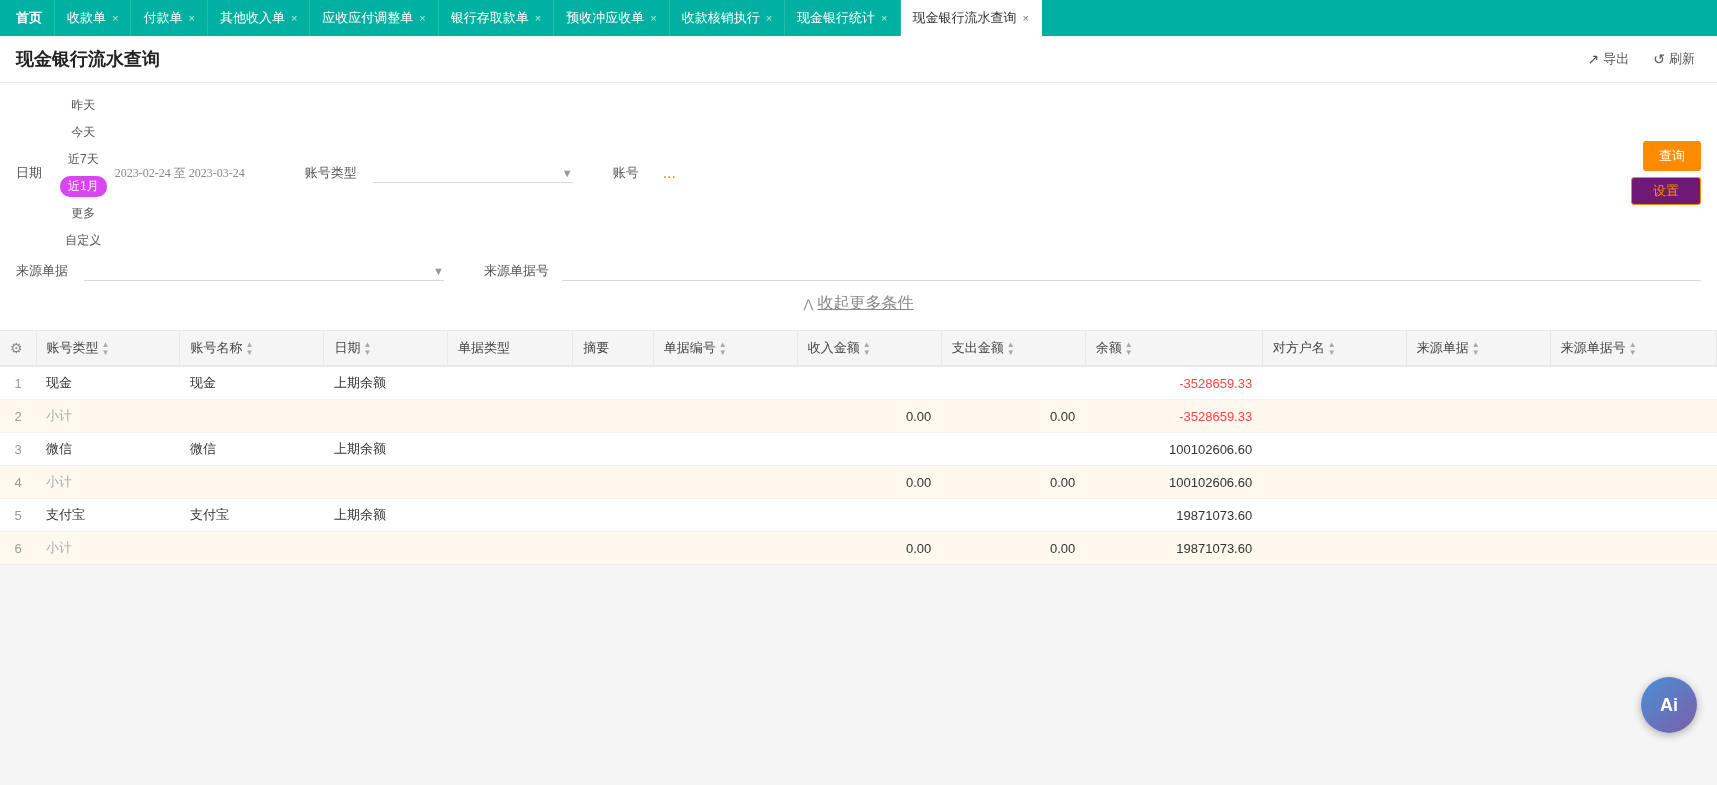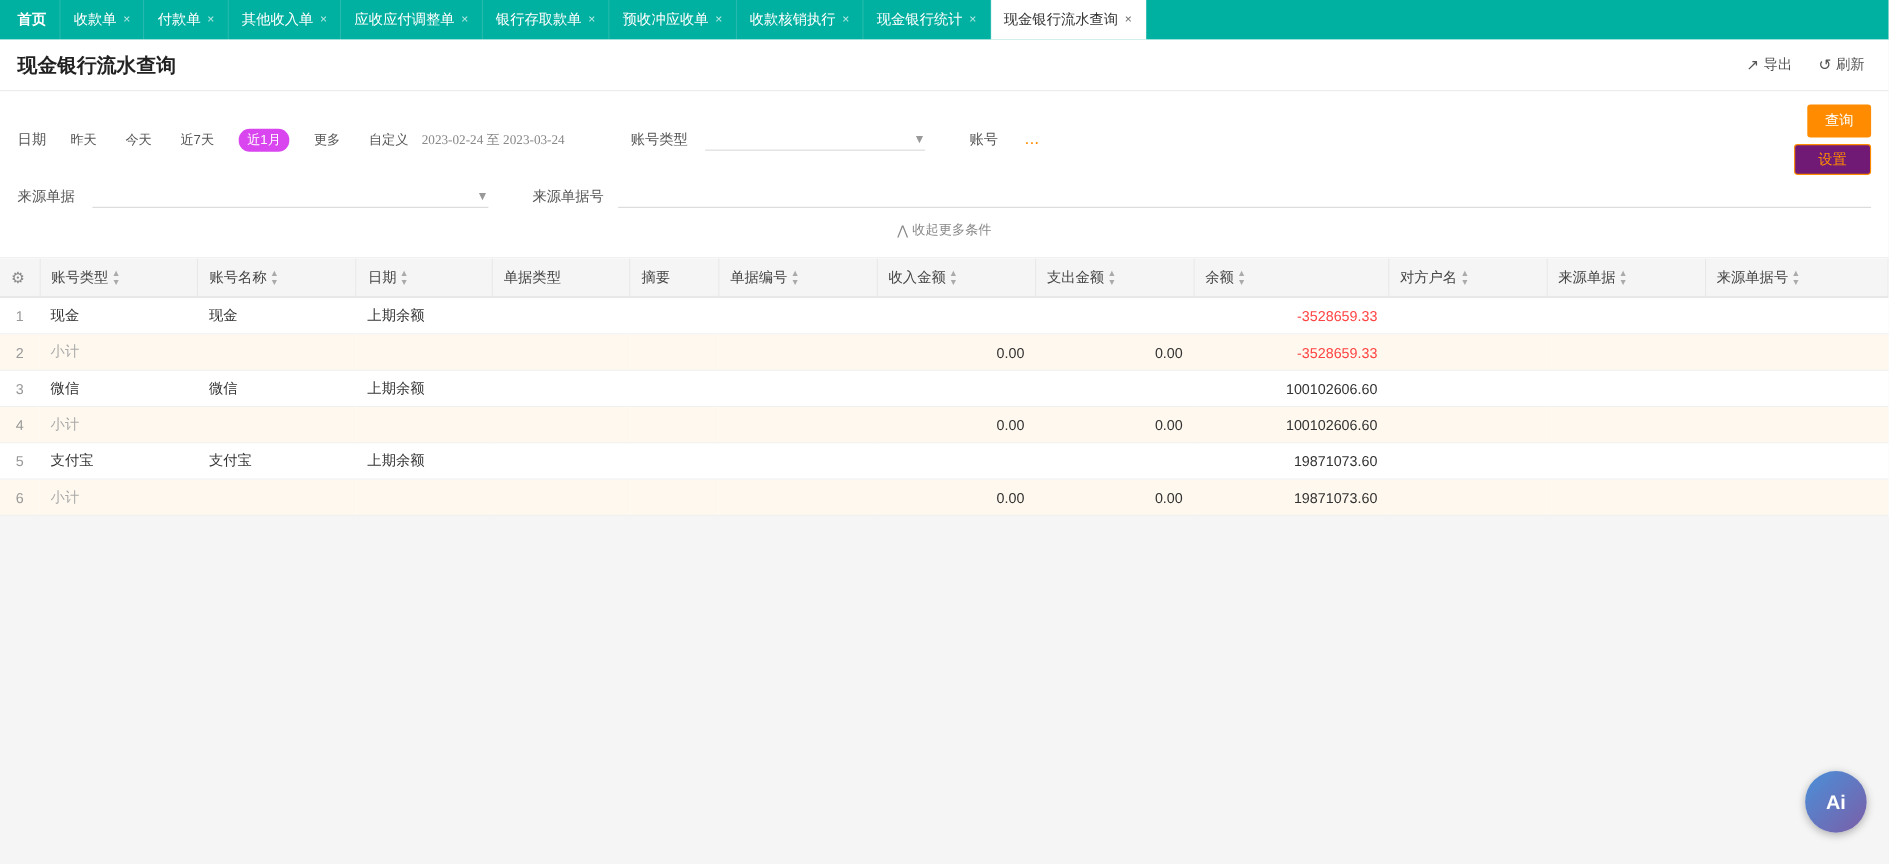--- a/index.html
+++ b/index.html
@@ -80,21 +80,22 @@
     }
     .filter-label {
       color: #555;
       font-size: 13px;
       margin-right: 8px;
       min-width: 36px;
     }
     .date-shortcuts {
       display: flex;
       align-items: center;
-      gap: 18px;
+      gap: 6px;
+      flex-direction: column;
     }
     .date-shortcut {
       font-size: 12px;
       color: #555;
       cursor: pointer;
       padding: 2px 4px;
       border-radius: 3px;
     }
     .date-shortcut.active {
       background: #d946ef;
@@ -167,23 +168,24 @@
       margin-left: 12px;
     }
     .collapse-bar {
       display: flex;
       align-items: center;
       justify-content: center;
       padding: 4px 0 8px;
       cursor: pointer;
     }
     .collapse-text {
-      font-size: 12px;
+      font-size: 16px;
       color: #888;
       margin-left: 4px;
+      text-decoration: underline;
     }
 
     
     .table-container {
       background: #fff;
       margin: 0;
       overflow-x: auto;
     }
     table {
       width: 100%;
@@ -239,21 +241,21 @@
       align-items: center;
       gap: 0;
       margin-bottom: 8px;
     }
     .spacer { flex: 1; }
 
     
     .ai-bubble {
       position: fixed;
       right: 20px;
-      bottom: 28px;
+      bottom: 52px;
       width: 56px;
       height: 56px;
       background: linear-gradient(135deg, #4a90d9, #7b5ea7);
       border-radius: 50%;
       display: flex;
       align-items: center;
       justify-content: center;
       color: #fff;
       font-size: 18px;
       font-weight: bold;

